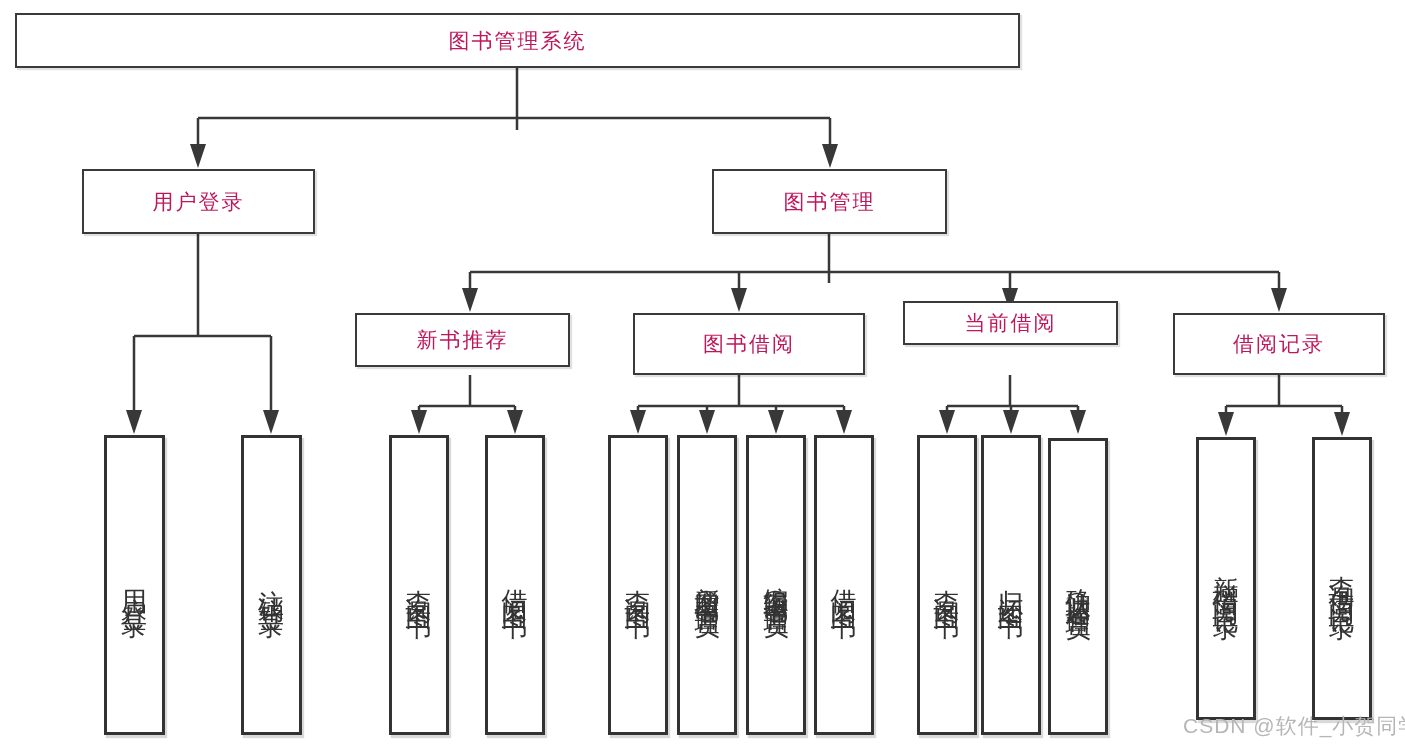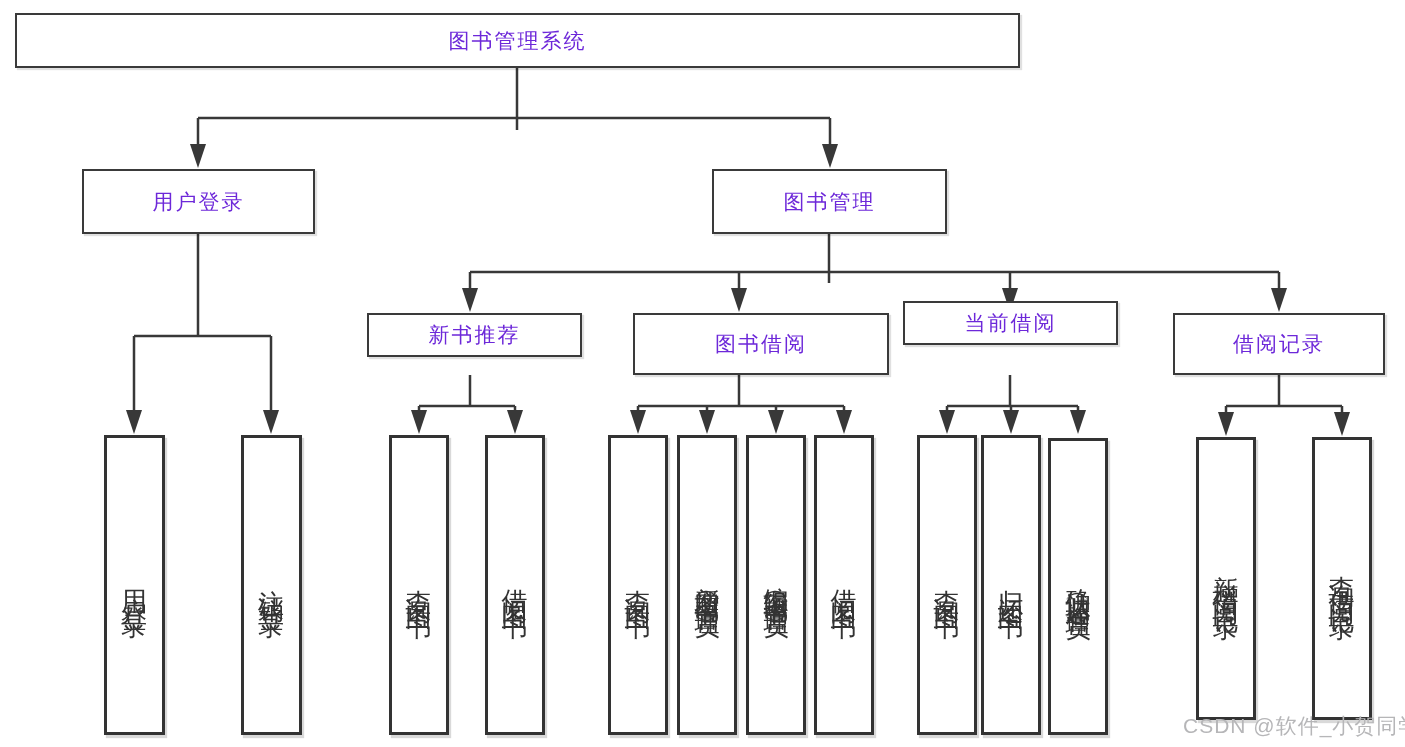--- a/index.html
+++ b/index.html
@@ -20,21 +20,21 @@
   .hbox {
     position: absolute;
     box-sizing: border-box;
     border: 2px solid #3a3a3a;
     background: #ffffff;
     display: flex;
     align-items: center;
     justify-content: center;
     font-size: 21px;
     letter-spacing: 2px;
-    color: #6d28d9;
+    color: #be185d;
     box-shadow: 2px 2px 1px rgba(0,0,0,0.12);
   }
   .vbox {
     position: absolute;
     box-sizing: border-box;
     border: 3px solid #333333;
     background: #ffffff;
     display: flex;
     align-items: center;
     justify-content: center;
@@ -96,22 +96,22 @@
       <polygon points="1218,412 1234,412 1226,436"></polygon>
       <polygon points="1334,412 1350,412 1342,436"></polygon>
     </g>
   </svg>
 
   <div class="hbox" style="left:15px; top:13px; width:1005px; height:55px;">图书管理系统</div>
 
   <div class="hbox" style="left:82px; top:169px; width:233px; height:65px;">用户登录</div>
   <div class="hbox" style="left:712px; top:169px; width:235px; height:65px;text-align:right;">图书管理</div>
 
-  <div class="hbox" style="left:367px; top:313px; width:215px; height:44px;">新书推荐</div>
-  <div class="hbox" style="left:633px; top:313px; width:256px; height:62px;">图书借阅</div>
+  <div class="hbox" style="left:355px; top:313px; width:215px; height:54px;">新书推荐</div>
+  <div class="hbox" style="left:633px; top:313px; width:232px; height:62px;">图书借阅</div>
   <div class="hbox" style="left:903px; top:301px; width:215px; height:44px;">当前借阅</div>
   <div class="hbox" style="left:1173px; top:313px; width:212px; height:62px;">借阅记录</div>
 
   <div class="vbox" style="left:104px; top:435px; width:61px; height:300px;">
     <span>用户登录</span>
   </div>
   <div class="vbox" style="left:241px; top:435px; width:61px; height:300px;">
     <span>注销登录</span>
   </div>
 

